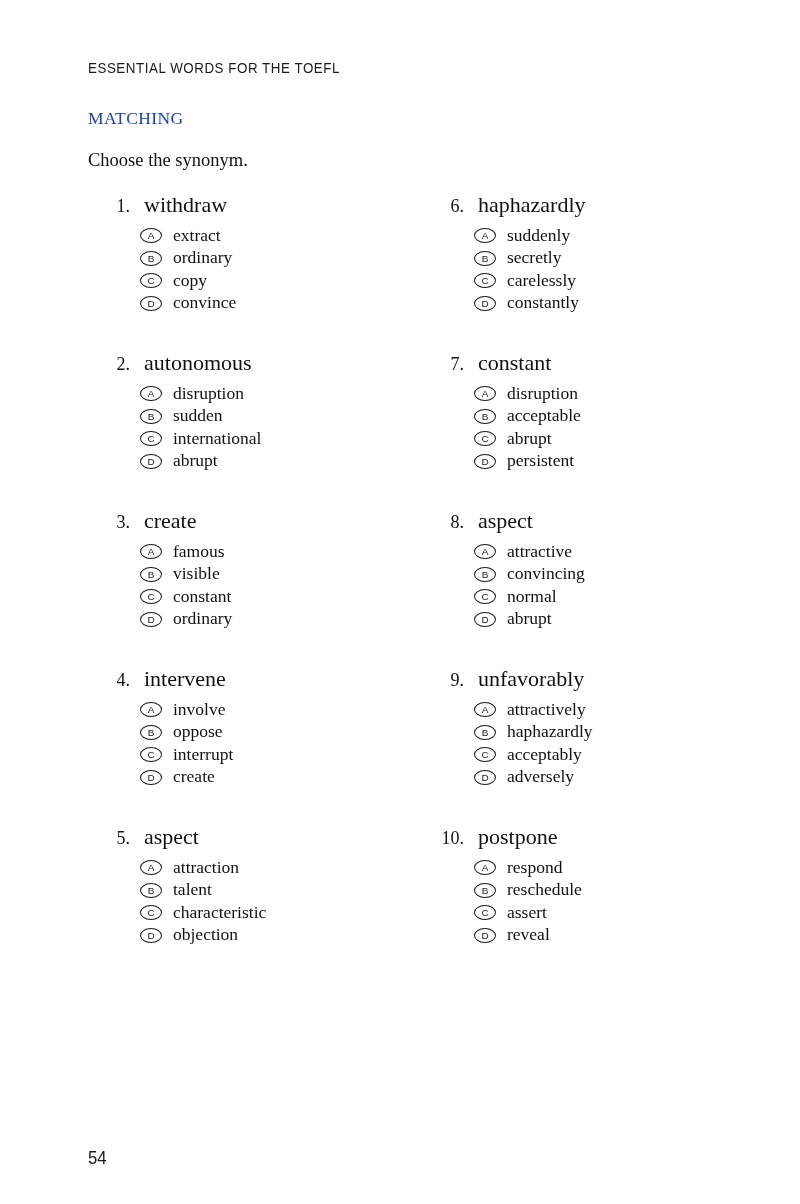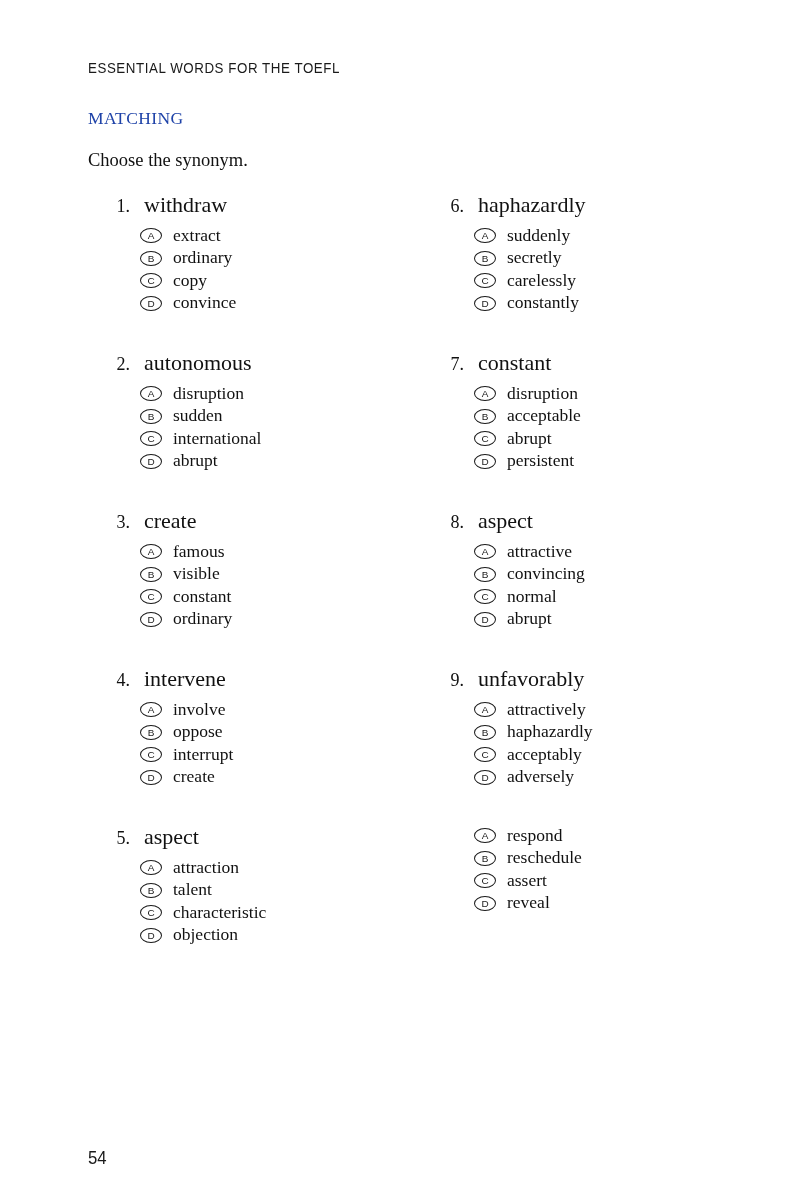--- a/index.html
+++ b/index.html
@@ -440,20 +440,24 @@
             </div>
             <div class="option">
               <span class="marker">
                 <span>D</span>
               </span>
               <span class="opt-text">adversely</span>
             </div>
           </div>
         </div>
         <div class="question">
+          <div class="q-head">
+            <span class="q-number">10.</span>
+            <span class="q-word">postpone</span>
+          </div>
           <div class="options">
             <div class="option">
               <span class="marker">
                 <span>A</span>
               </span>
               <span class="opt-text">respond</span>
             </div>
             <div class="option">
               <span class="marker">
                 <span>B</span>

